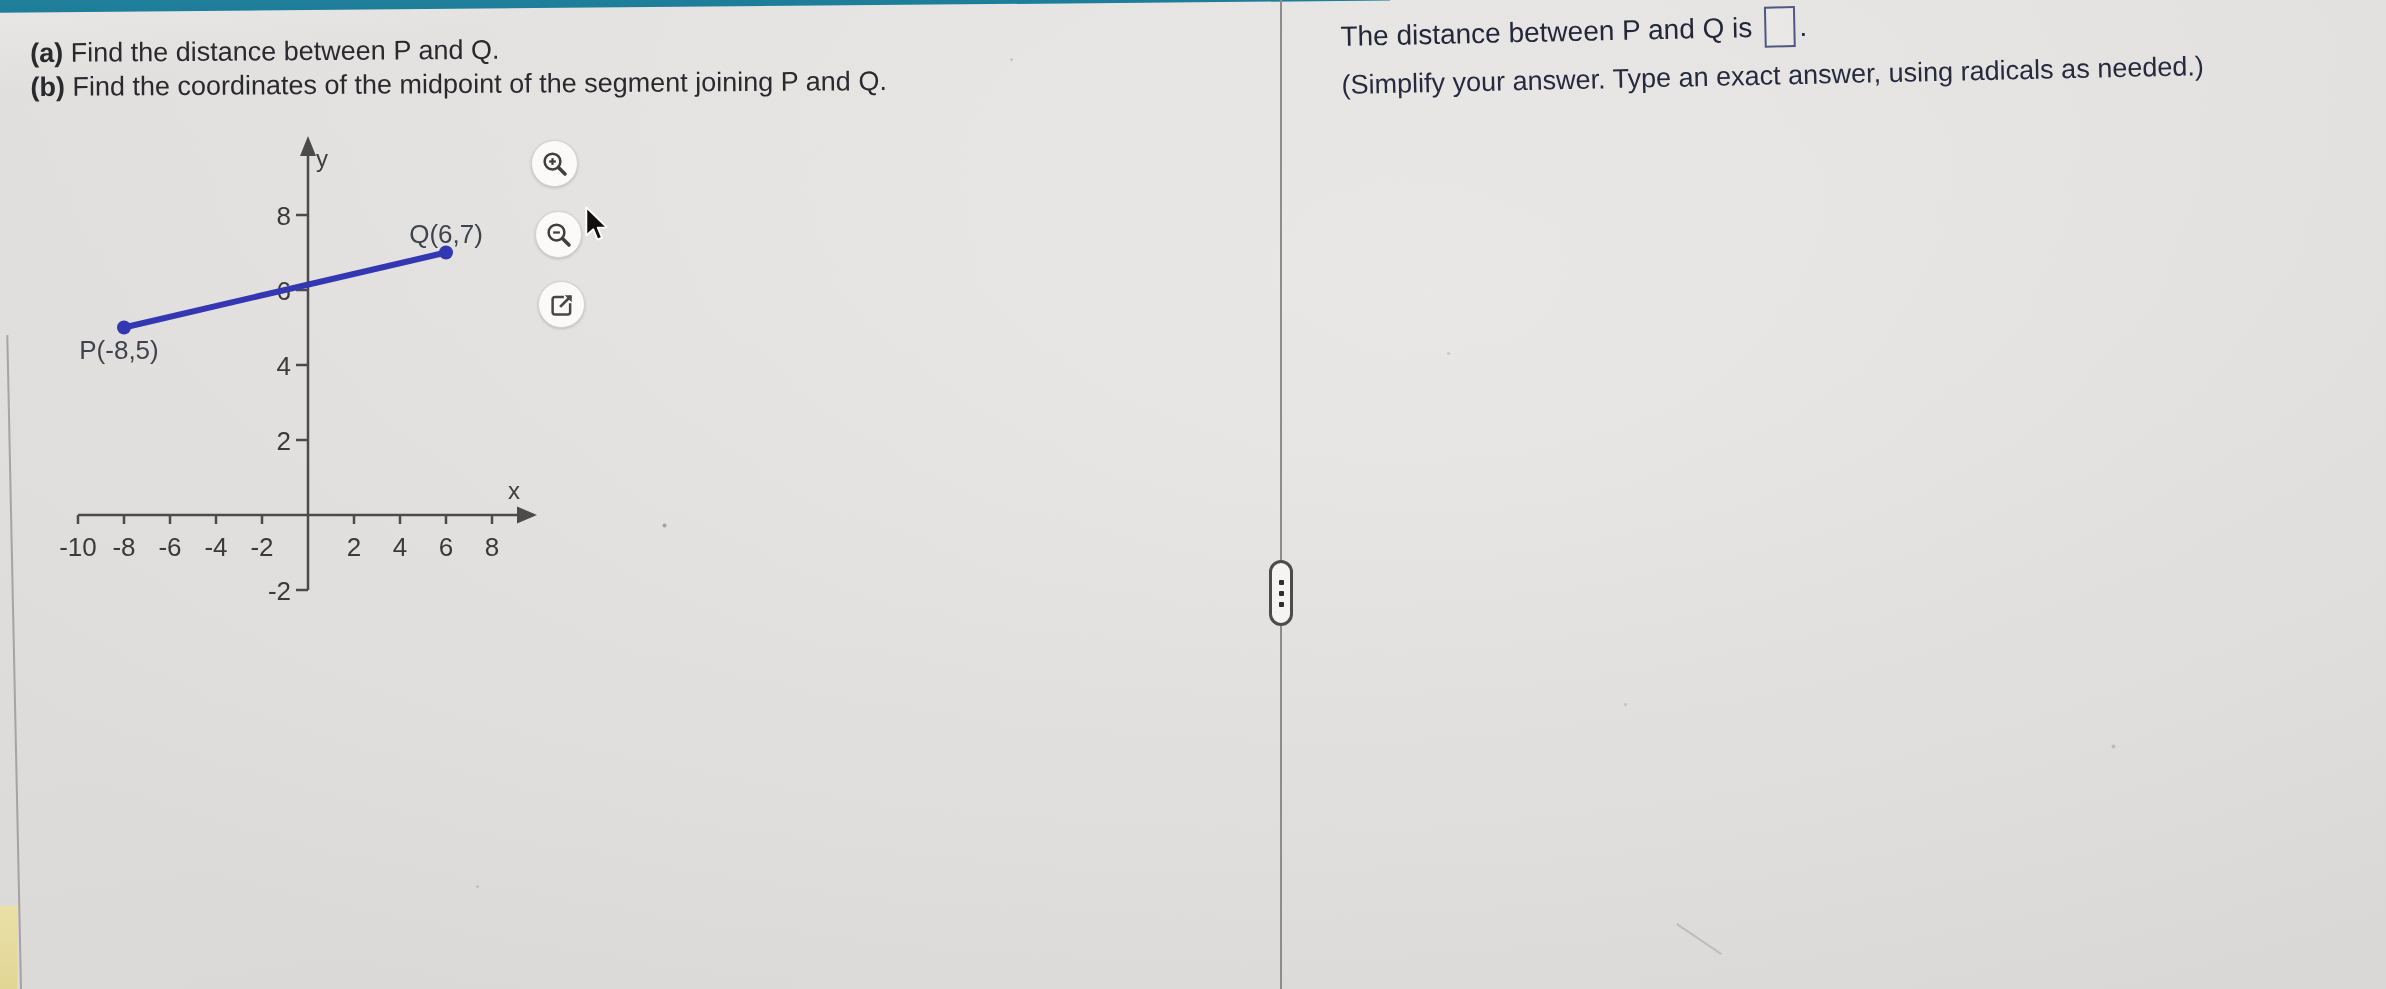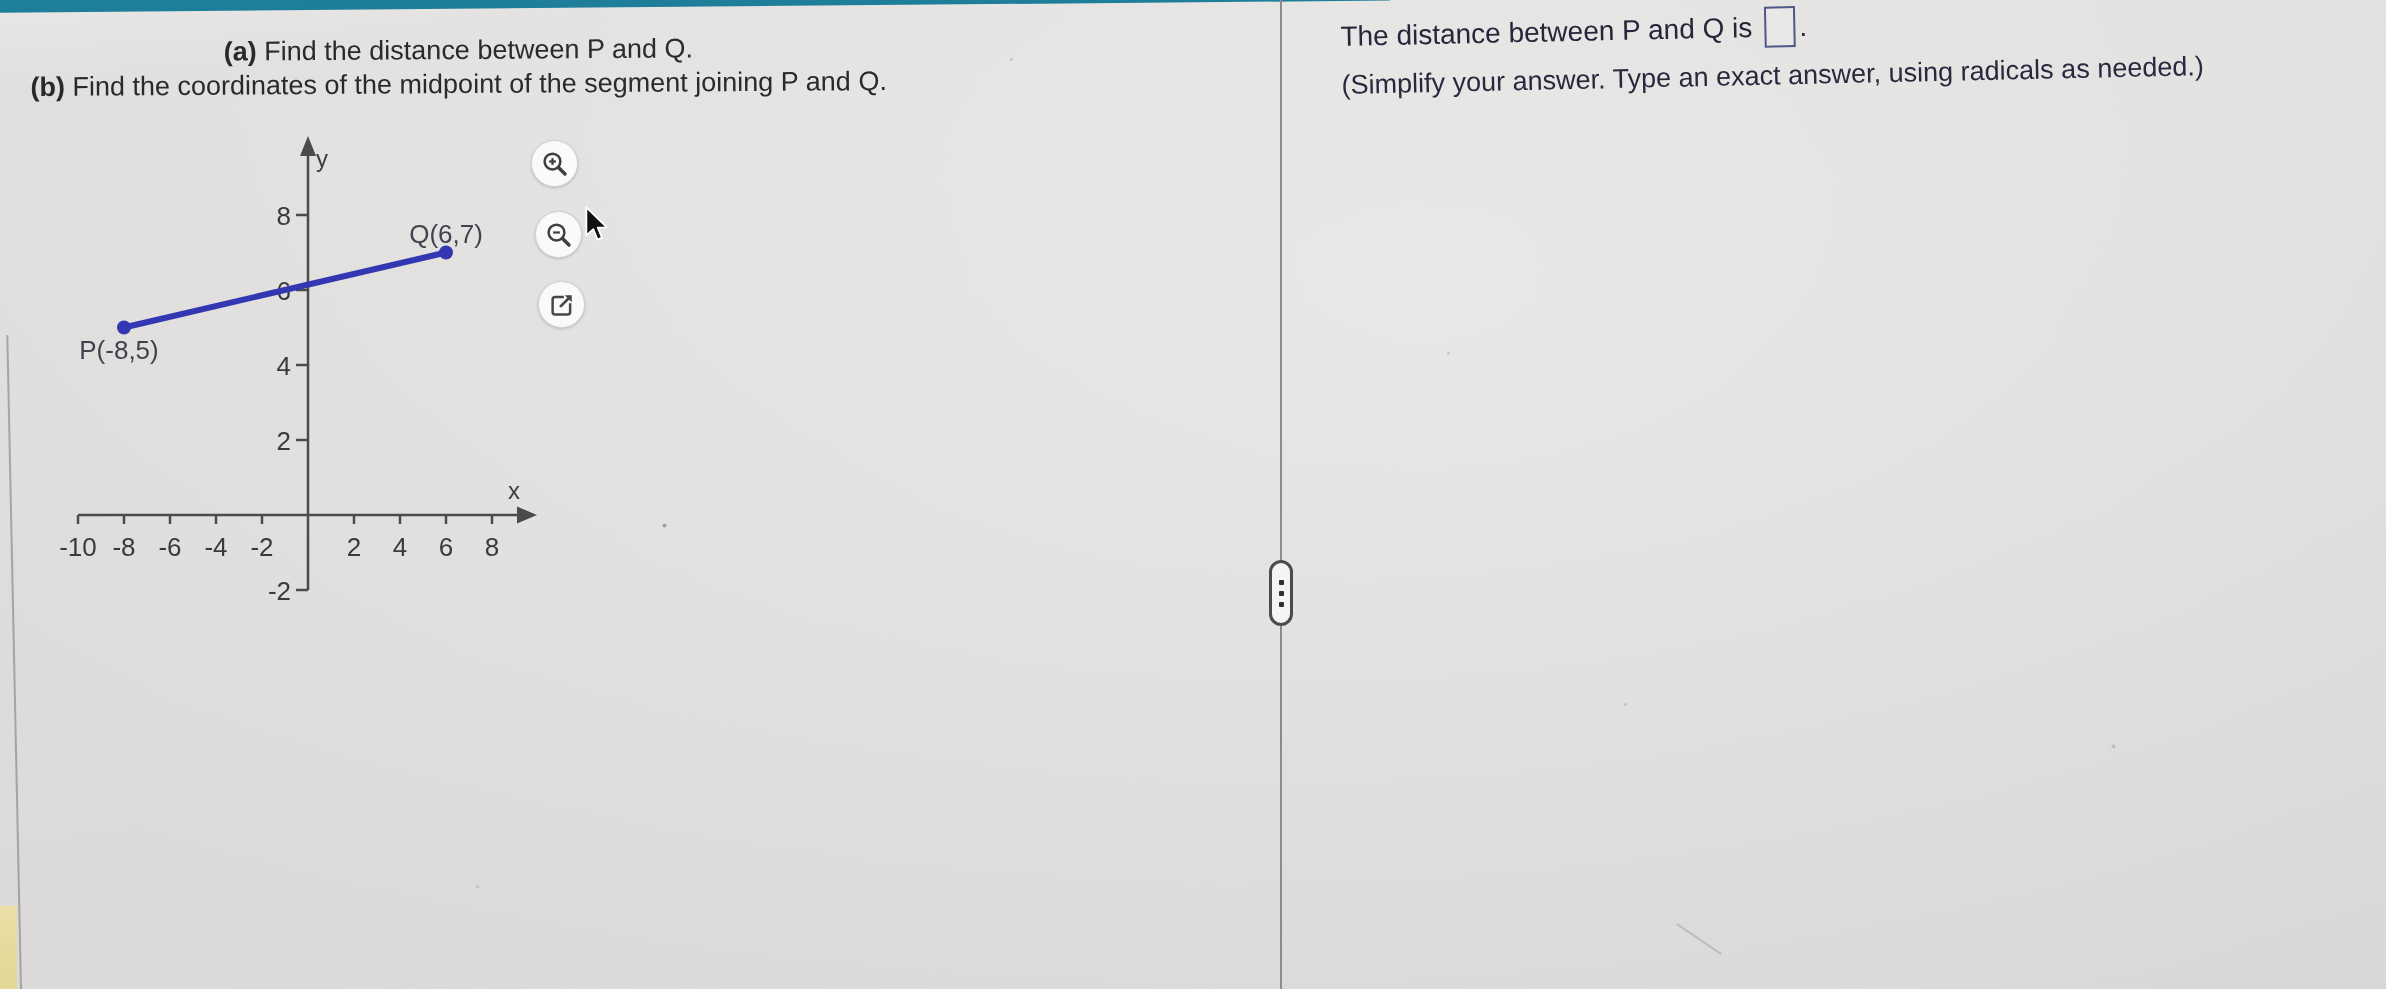--- a/index.html
+++ b/index.html
@@ -6,21 +6,20 @@
   #app{
     position:relative; width:2386px; height:989px; overflow:hidden;
     font-family:"Liberation Sans", sans-serif;
     background:#e6e5e3;
     background-image:
       radial-gradient(1600px 900px at 60% 30%, rgba(255,255,255,0.10), rgba(0,0,0,0.035)),
       linear-gradient(172deg, #f0efed 0%, #e8e7e5 7%, #e5e4e2 55%, #e0dfdd 100%),
       repeating-linear-gradient(7deg, rgba(0,0,0,0.014) 0 1px, transparent 1px 3px),
       repeating-linear-gradient(97deg, rgba(255,255,255,0.025) 0 1px, transparent 1px 3px);
     filter: blur(0.35px);
-    text-align: center;
   }
   .top-bar{position:absolute; left:-30px; top:-3px; width:1420px; height:16px;
     background:linear-gradient(#22809b,#1d7e99); transform:rotate(-0.5deg); transform-origin:left top;}
   .problem{position:absolute; left:30px; top:36px; transform:rotate(-0.4deg); transform-origin:left top;
     color:#2a2a2e; font-size:27px; line-height:34px; white-space:nowrap;}
   .problem b{font-weight:bold;}
   
   #graph{position:absolute; left:40px; top:125px;}
   #graph text.tick{font-size:26px; fill:#3a3a3a; font-family:"Liberation Sans",sans-serif;}
   #graph text.axlbl{font-size:24px; fill:#3f3f3f; font-family:"Liberation Sans",sans-serif;}

